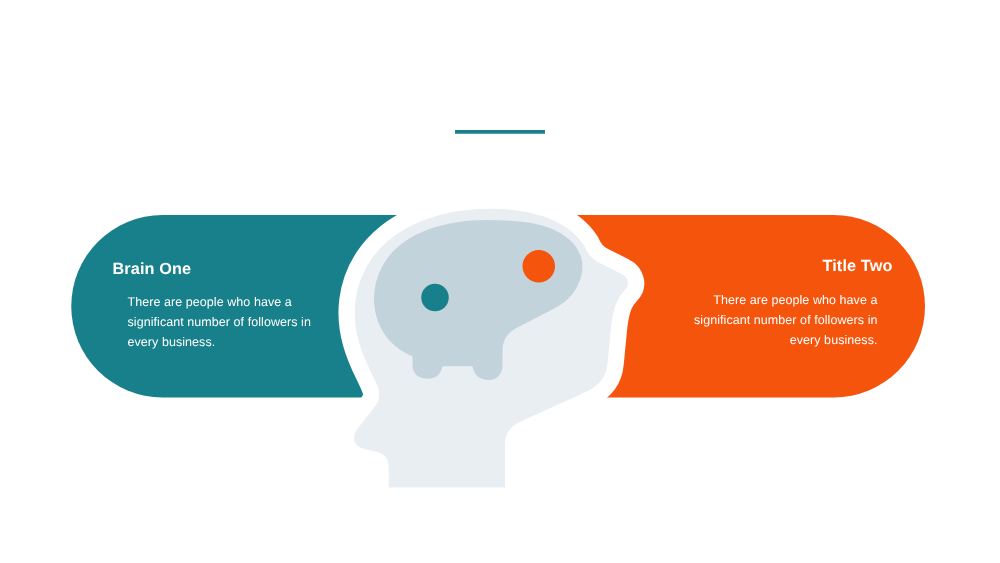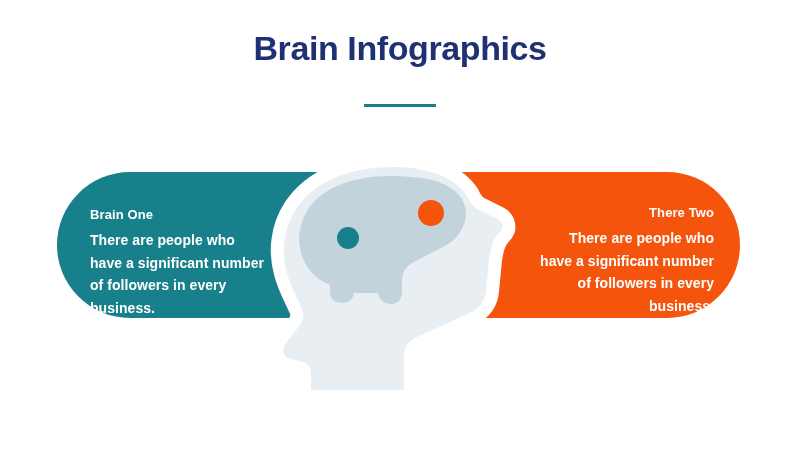--- a/index.html
+++ b/index.html
@@ -89,35 +89,34 @@
   }
   .panel-title {
     margin: 0 0 6px 0;
     font-size: 13px;
     font-weight: bold;
     letter-spacing: 0.1px;
     line-height: 1.15;
     color: #ffffff;
   }
   .panel-body {
-    margin: 0;
-    font-size: 14px;
-    font-weight: bold;
+    margin: 12px;
+    font-size: 10px;
+    font-weight: normal;
     line-height: 1.62;
     letter-spacing: 0.05px;
     color: #ffffff;
   }
 </style>
 </head>
 <body>
 
 <div id="slide">
 
   <div id="header">
-    <h1 id="page-title">Brain Infographics</h1>
   </div>
   <div id="title-divider"></div>
 
   <div id="figure-stage">
     <svg viewBox="0 0 800 450" xmlns="http://www.w3.org/2000/svg">
       <defs>
 
         <path id="head-outline" d="
           M 393 167
           C 349 167 314 182 296 209
@@ -182,17 +181,17 @@
       <circle cx="431" cy="213" r="13" fill="#F4540C"></circle>
     </svg>
   </div>
 
   <div class="panel-text" id="panel-left-text">
     <div class="panel-title">Brain One</div>
     <div class="panel-body">There are people who have a significant number of followers in every business.</div>
   </div>
 
   <div class="panel-text" id="panel-right-text">
-    <div class="panel-title">There Two</div>
+    <div class="panel-title">Title Two</div>
     <div class="panel-body">There are people who have a significant number of followers in every business.</div>
   </div>
 
 </div>
 
 </body></html>

